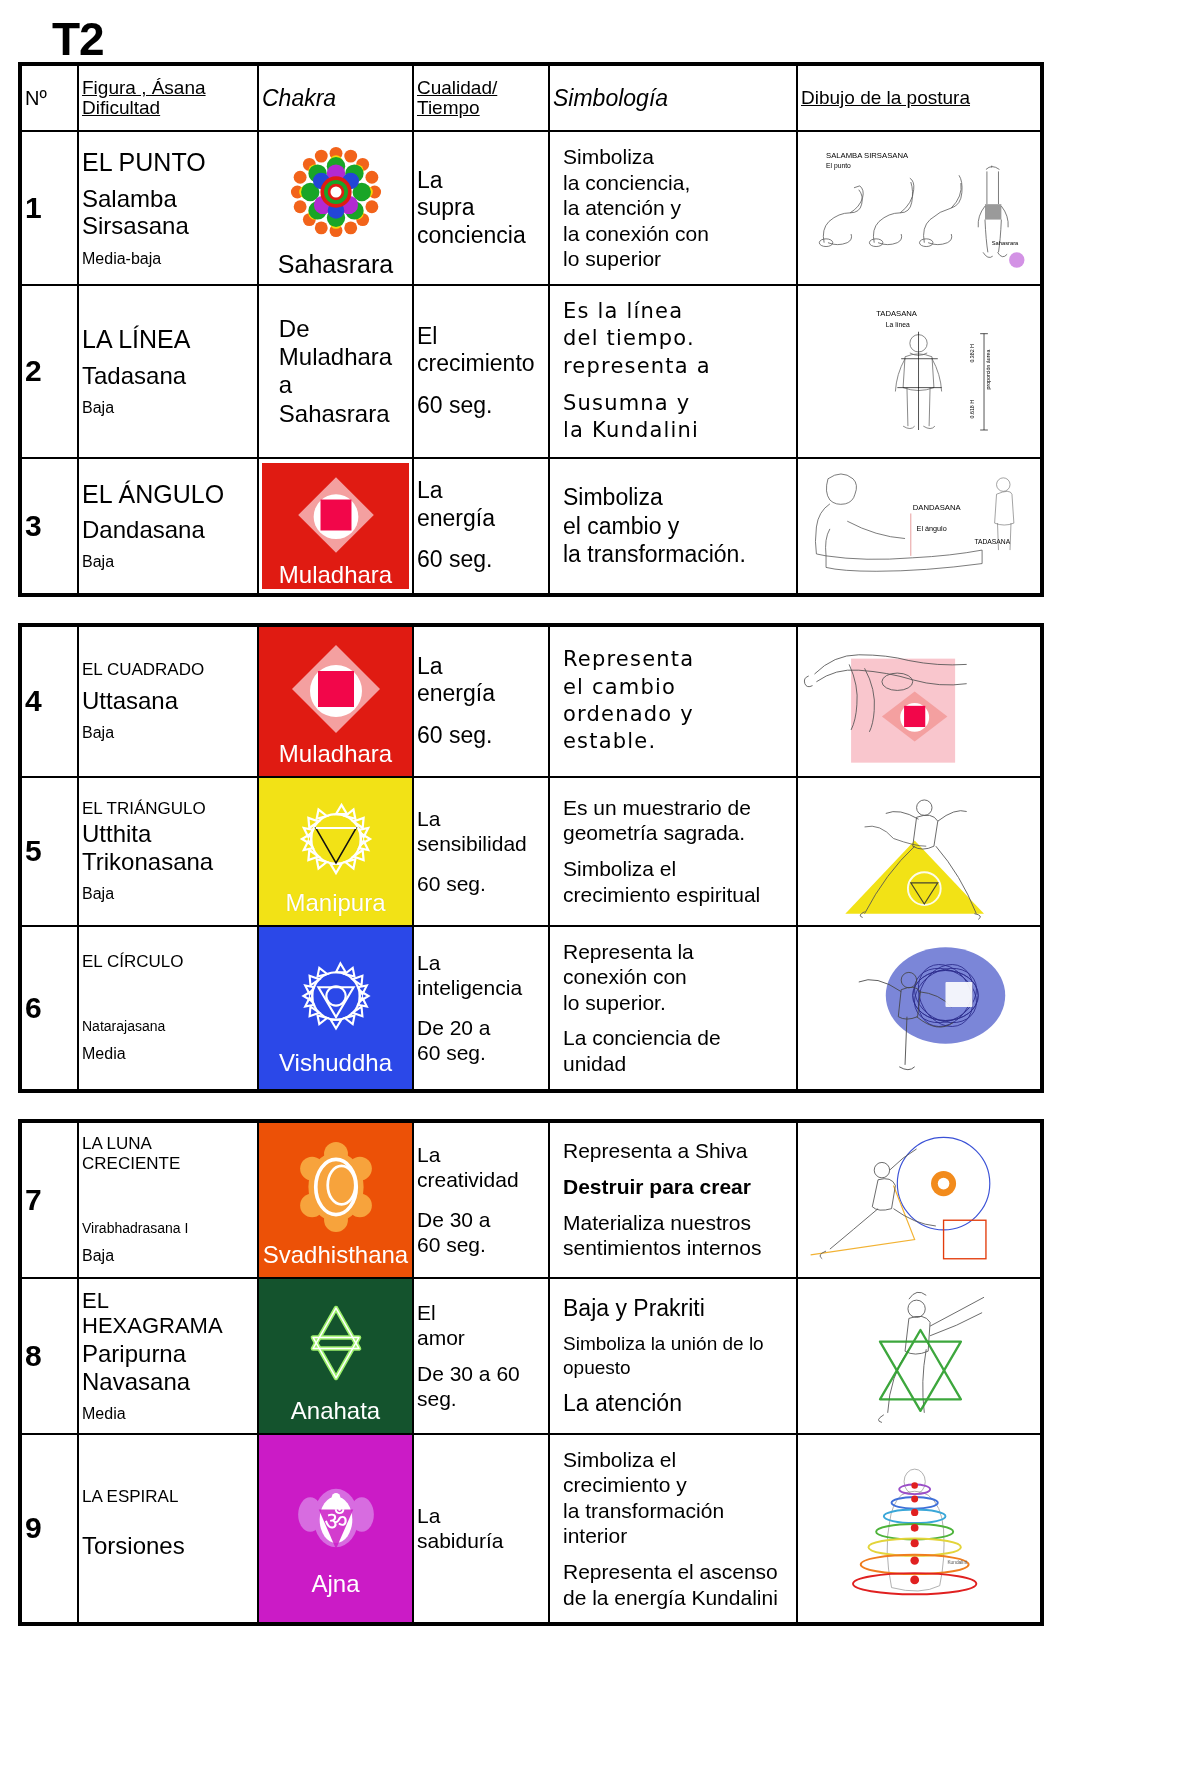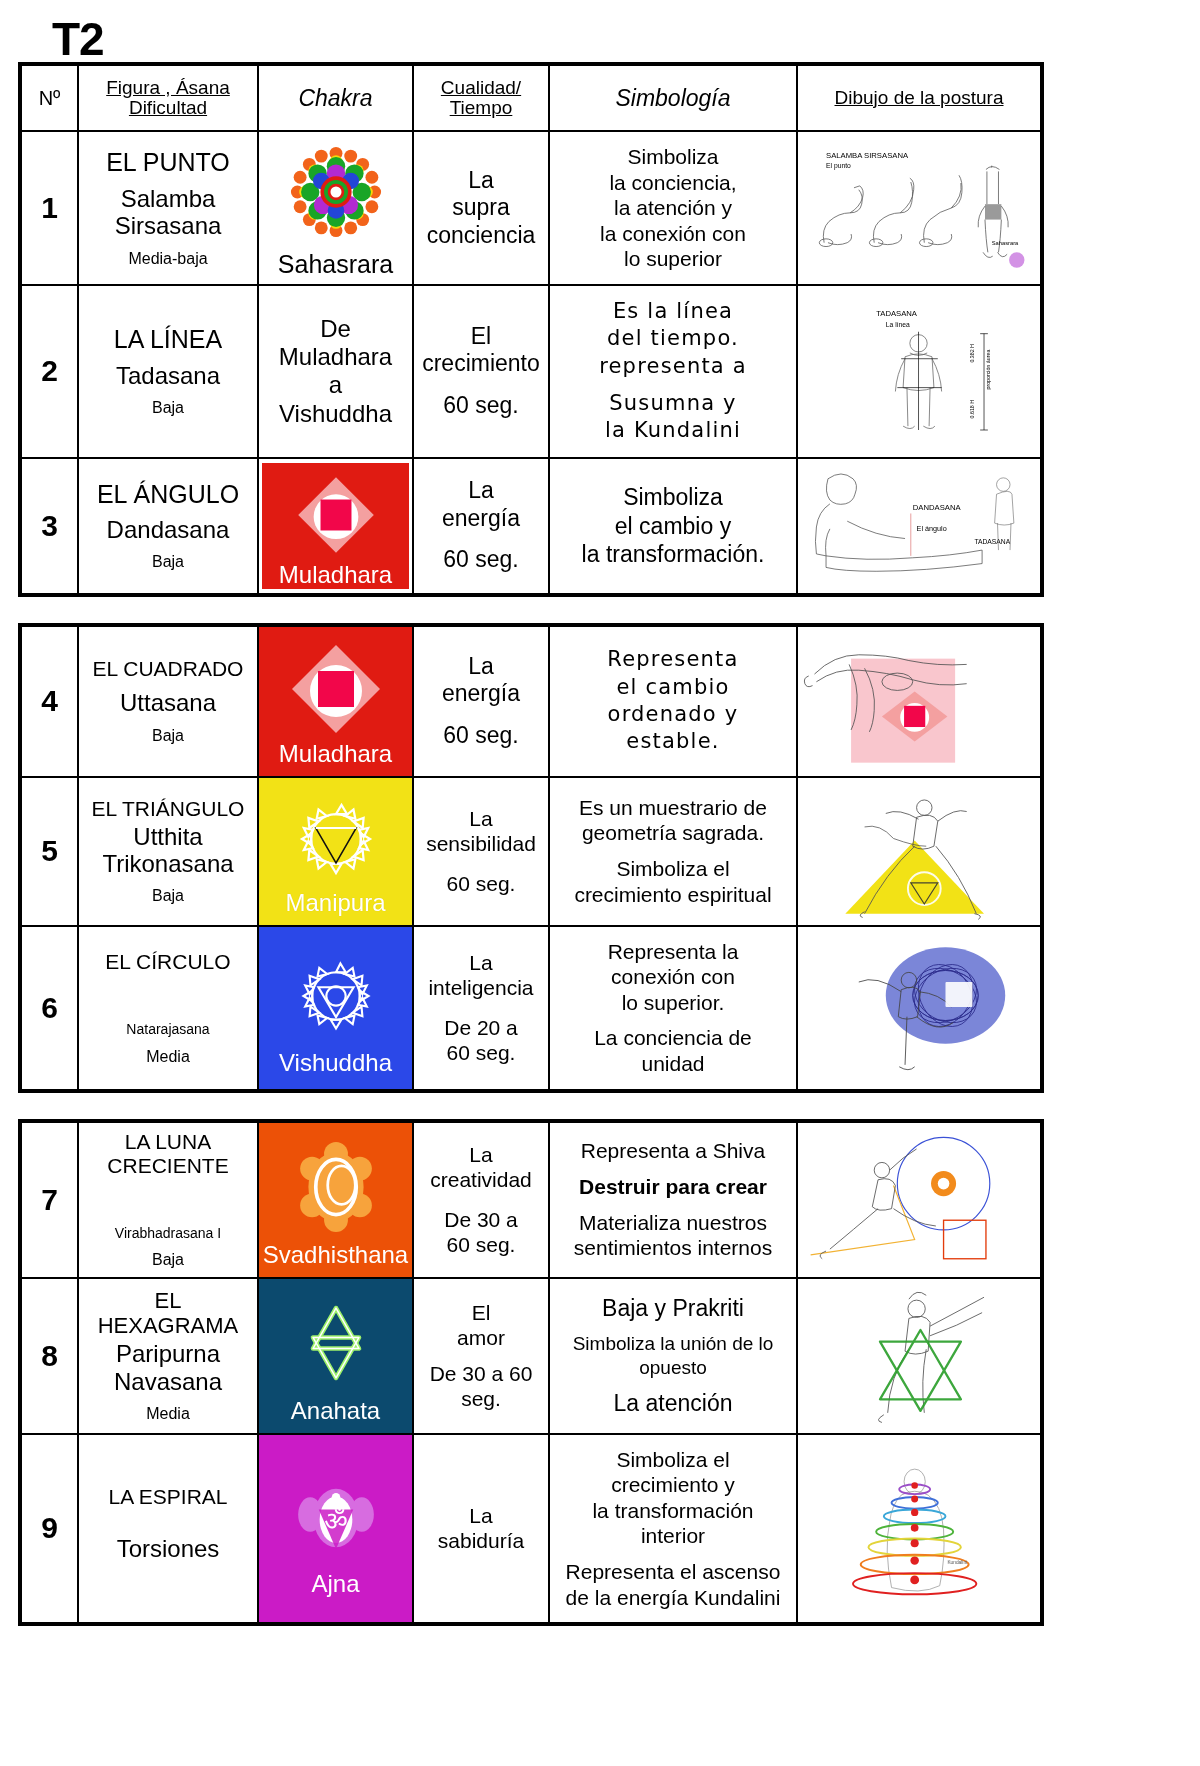--- a/index.html
+++ b/index.html
@@ -13,42 +13,42 @@
   
   .titlebar{display:flex;align-items:flex-end;gap:26px;height:62px;padding-left:34px;}
   .tcode{font-size:46px;font-weight:bold;letter-spacing:-1px;line-height:1;}
   .ttext{font-size:30px;font-weight:bold;letter-spacing:.2px;line-height:1;padding-bottom:4px;}
 
   
   .tbl{
     width:1022px;margin:0 auto;border-collapse:collapse;
     border:4px solid #000;table-layout:fixed;background:#fff;
   }
-  .tbl td,.tbl th{border:2px solid #000;padding:2px 3px;vertical-align:middle;text-align:center;}
+  .tbl td,.tbl th{border:2px solid #000;padding:2px 3px;vertical-align:middle;}
   .gap{height:26px;}
 
   col.c-no{width:58px}
   col.c-fig{width:180px}
   col.c-chk{width:155px}
   col.c-cual{width:136px}
   col.c-sim{width:248px}
   col.c-dib{width:245px}
 
   
   .hdr td{height:60px;font-size:20px;line-height:1.05;font-weight:normal;}
   .hdr .h-small{font-size:19px;text-decoration:underline;}
   .hdr .h-big{font-size:23px;font-style:italic;}
 
   
   .cno{font-size:30px;font-weight:bold;}
 
   
   .fig{padding:4px 2px;}
   .fig .name{font-size:25px;line-height:1.14;}
-  .fig .name.sm{font-size:21px;}
+  .fig .name.sm{font-size:17px;}
   .fig .name.xs{font-size:22px;}
   .fig .asana{font-size:24px;line-height:1.14;margin-top:8px;}
   .fig .asana.tight{margin-top:2px;}
   .fig .asana.sm{font-size:14px;margin-top:48px;}
   .fig .diff{font-size:16px;margin-top:10px;}
 
   
   .chk{padding:0;height:100%;}
   .chkbox{display:flex;flex-direction:column;align-items:center;justify-content:center;height:100%;box-sizing:border-box;}
   .chkbox .glyph{display:flex;align-items:center;justify-content:center;flex:1 1 auto;width:100%;}
@@ -88,21 +88,21 @@
   .r5 td{height:143px}
   .r6 td{height:150px}
   .r7 td{height:150px}
   .r8 td{height:150px}
   .r9 td{height:150px}
 
   .bg-red{background:#e01b12}
   .bg-yellow{background:#f2e216}
   .bg-blue{background:#2b48e8}
   .bg-orange{background:#ec5107}
-  .bg-green{background:#0c4a6e}
+  .bg-green{background:#14532d}
   .bg-magenta{background:#cb1bc6}
 </style>
 </head>
 <body>
 
 <div class="page">
 
   <div class="titlebar">
     <div class="tcode">T2</div>
   </div>
@@ -273,21 +273,21 @@
         <td class="fig">
           <div class="name">LA LÍNEA</div>
           <div class="asana" style="white-space:pre-line">Tadasana</div>
           <div class="diff">Baja</div>
         </td>
         <td class="chk">
           <div class="chkbox">
             <div class="chk-multiline" style="white-space:pre-line">De
 Muladhara
 a
-Vishuddha</div>
+Sahasrara</div>
           </div>
         </td>
         <td class="cual">
           <span class="q" style="white-space:pre-line">El
 crecimiento</span>
           <span class="t">60 seg.</span>
         </td>
         <td class="sim">
           <p class="mono" style="white-space:pre-line">Es la línea
 del tiempo.

